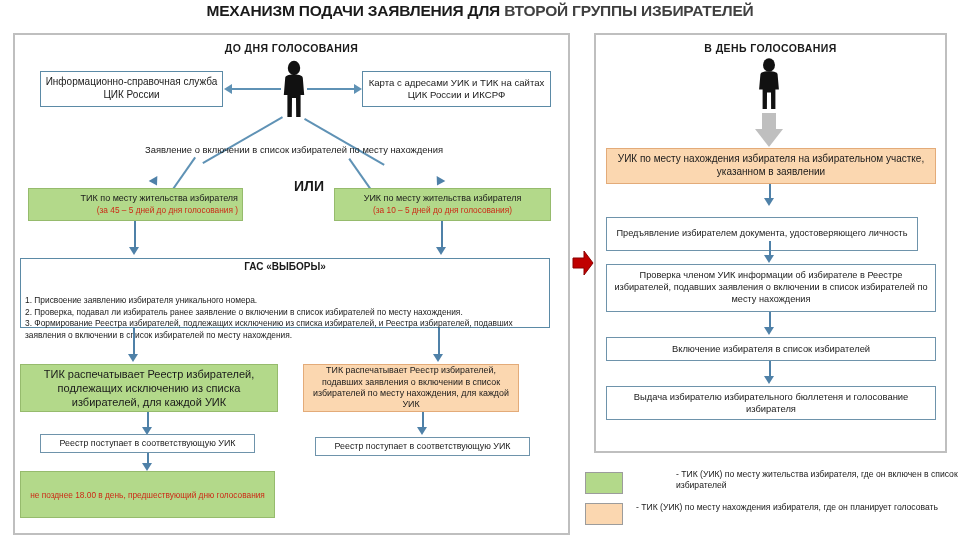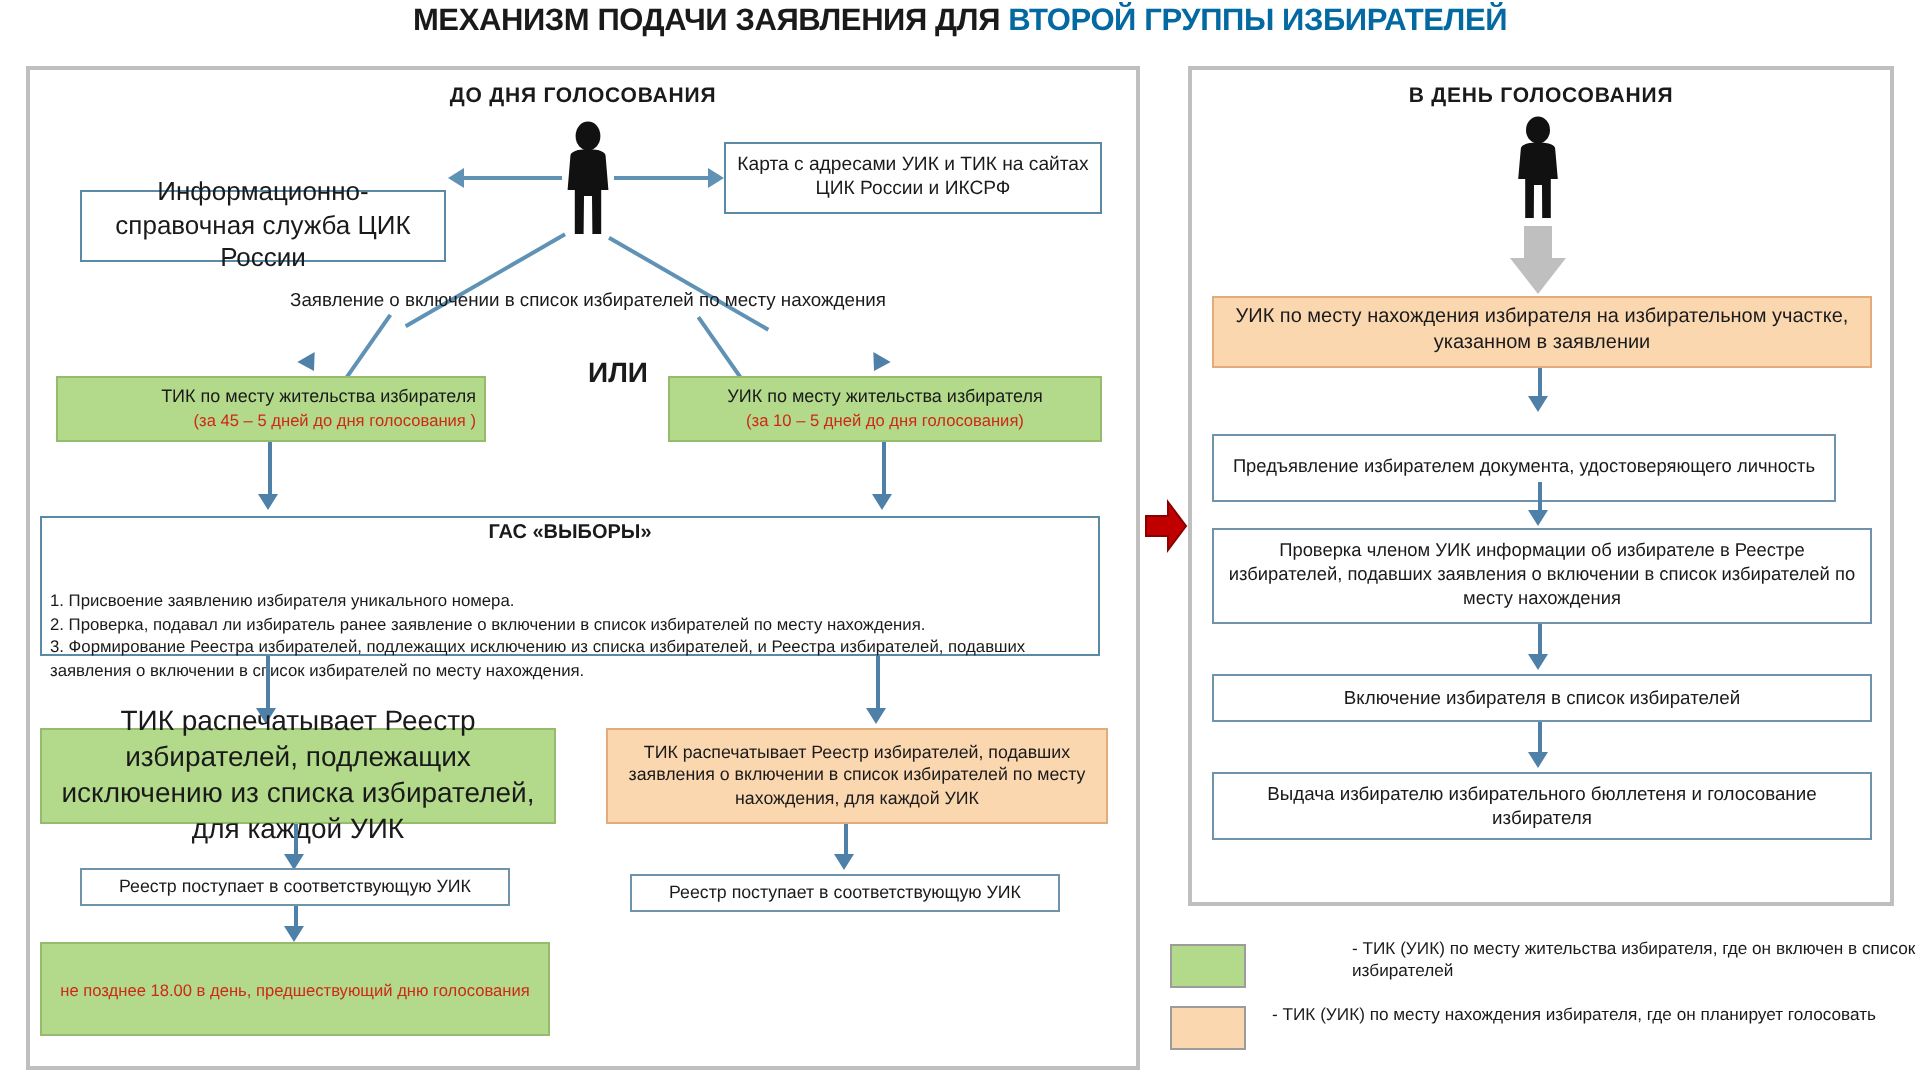--- a/index.html
+++ b/index.html
@@ -19,21 +19,21 @@
 
   
   #title {
     top: 2px; left: 0; width: 960px;
     text-align: center;
     font-size: 15.5px;
     font-weight: bold;
     letter-spacing: -0.2px;
     white-space: nowrap;
   }
-  #title .red { color: #0369a1; }
+  #title .red { color: #404040; }
 
   
   .panel {
     border: 2px solid #bfbfbf;
     background: #ffffff;
   }
   #panel-left  { left: 13px;  top: 33px; width: 557px; height: 502px; }
   #panel-right { left: 594px; top: 33px; width: 353px; height: 420px; }
 
   .panel-heading {
@@ -141,21 +141,21 @@
 
 <div class="abs" style="left:281px; top:60px; width:26px; height:58px;">
   <svg viewBox="0 0 26 58" width="26" height="58" aria-hidden="true">
     <ellipse cx="13" cy="8" rx="6.2" ry="7.2" fill="#111111"></ellipse>
     <path d="M4.2 18 C4.2 16 7 14.6 13 14.6 C19 14.6 21.8 16 21.8 18
              L23.2 35 L19.6 35 L19.6 57 L15.2 57 L15 38 L11 38 L10.8 57
              L6.4 57 L6.4 35 L2.8 35 Z" fill="#111111"></path>
   </svg>
 </div>
 
-<div class="abs box" style="left:40px; top:71px; width:183px; height:36px; font-size:13px;margin-top:24px;">
+<div class="abs box" style="left:40px; top:71px; width:183px; height:36px; font-size:10px;">
   <span class="box-inner">Информационно-справочная служба ЦИК России</span>
 </div>
 
 <div class="abs box" style="left:362px; top:71px; width:189px; height:36px; font-size:9.6px;">
   <span class="box-inner">Карта с адресами УИК и ТИК на сайтах ЦИК России и ИКСРФ</span>
 </div>
 
 <div class="abs hline" style="left:232px; top:88px; width:49px;"></div>
 <div class="abs arrow-left" style="left:224px; top:84px;"></div>
 
@@ -203,25 +203,25 @@
       <div>3. Формирование Реестра избирателей, подлежащих исключению из списка избирателей, и Реестра избирателей, подавших заявления о включении в список избирателей по месту нахождения.</div>
     </span>
   </span>
 </div>
 
 <div class="abs vline" style="left:133px; top:328px; height:28px;"></div>
 <div class="abs arrow-down" style="left:128px; top:354px;"></div>
 <div class="abs vline" style="left:438px; top:328px; height:28px;"></div>
 <div class="abs arrow-down" style="left:433px; top:354px;"></div>
 
-<div class="abs box green" style="left:20px; top:364px; width:258px; height:48px; font-size:14px;">
+<div class="abs box green" style="left:20px; top:364px; width:258px; height:48px; font-size:11px;">
   <span class="box-inner">ТИК распечатывает Реестр избирателей, подлежащих исключению из списка избирателей, для каждой УИК</span>
 </div>
 
-<div class="abs box orange" style="left:303px; top:364px; width:251px; height:48px; font-size:8.9px;">
+<div class="abs box orange" style="left:303px; top:364px; width:216px; height:48px; font-size:8.9px;">
   <span class="box-inner">ТИК распечатывает Реестр избирателей, подавших заявления о включении в список избирателей по месту нахождения, для каждой УИК</span>
 </div>
 
 <div class="abs vline" style="left:147px; top:412px; height:17px;"></div>
 <div class="abs arrow-down" style="left:142px; top:427px;"></div>
 <div class="abs vline" style="left:422px; top:412px; height:17px;"></div>
 <div class="abs arrow-down" style="left:417px; top:427px;"></div>
 
 <div class="abs box thin" style="left:40px; top:434px; width:215px; height:19px; font-size:8.9px;">
   <span class="box-inner">Реестр поступает в соответствующую УИК</span>

